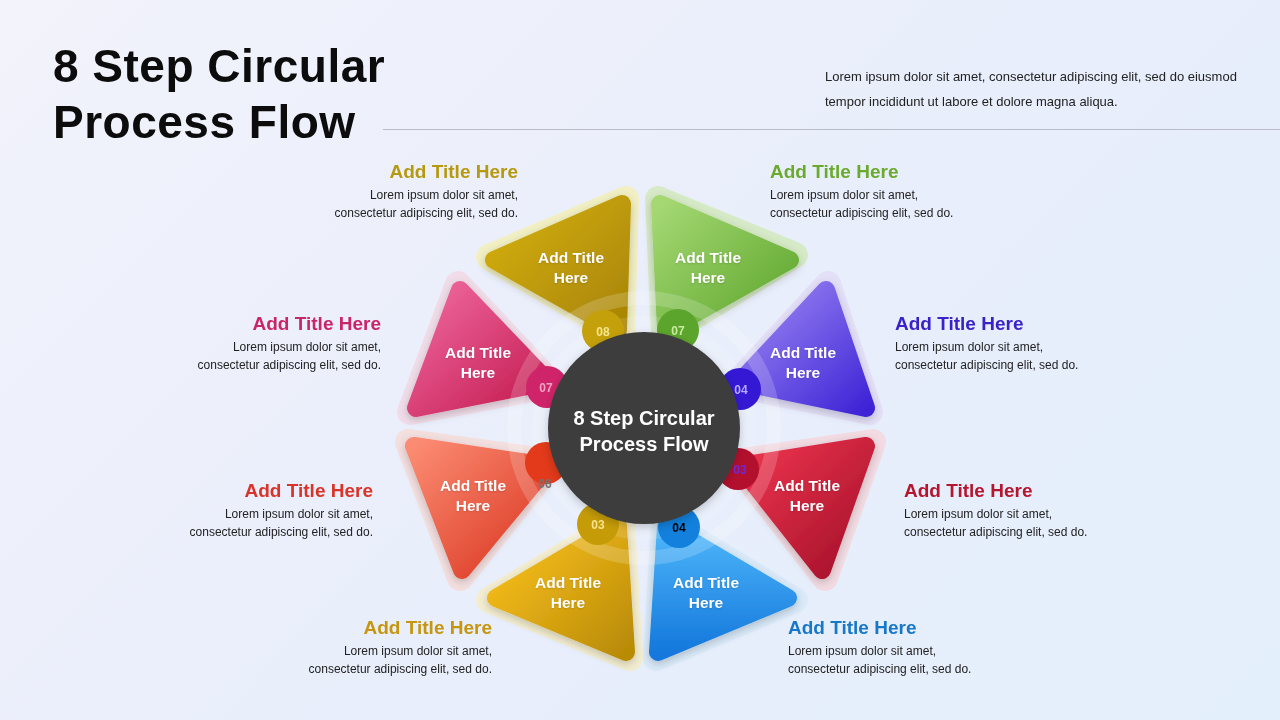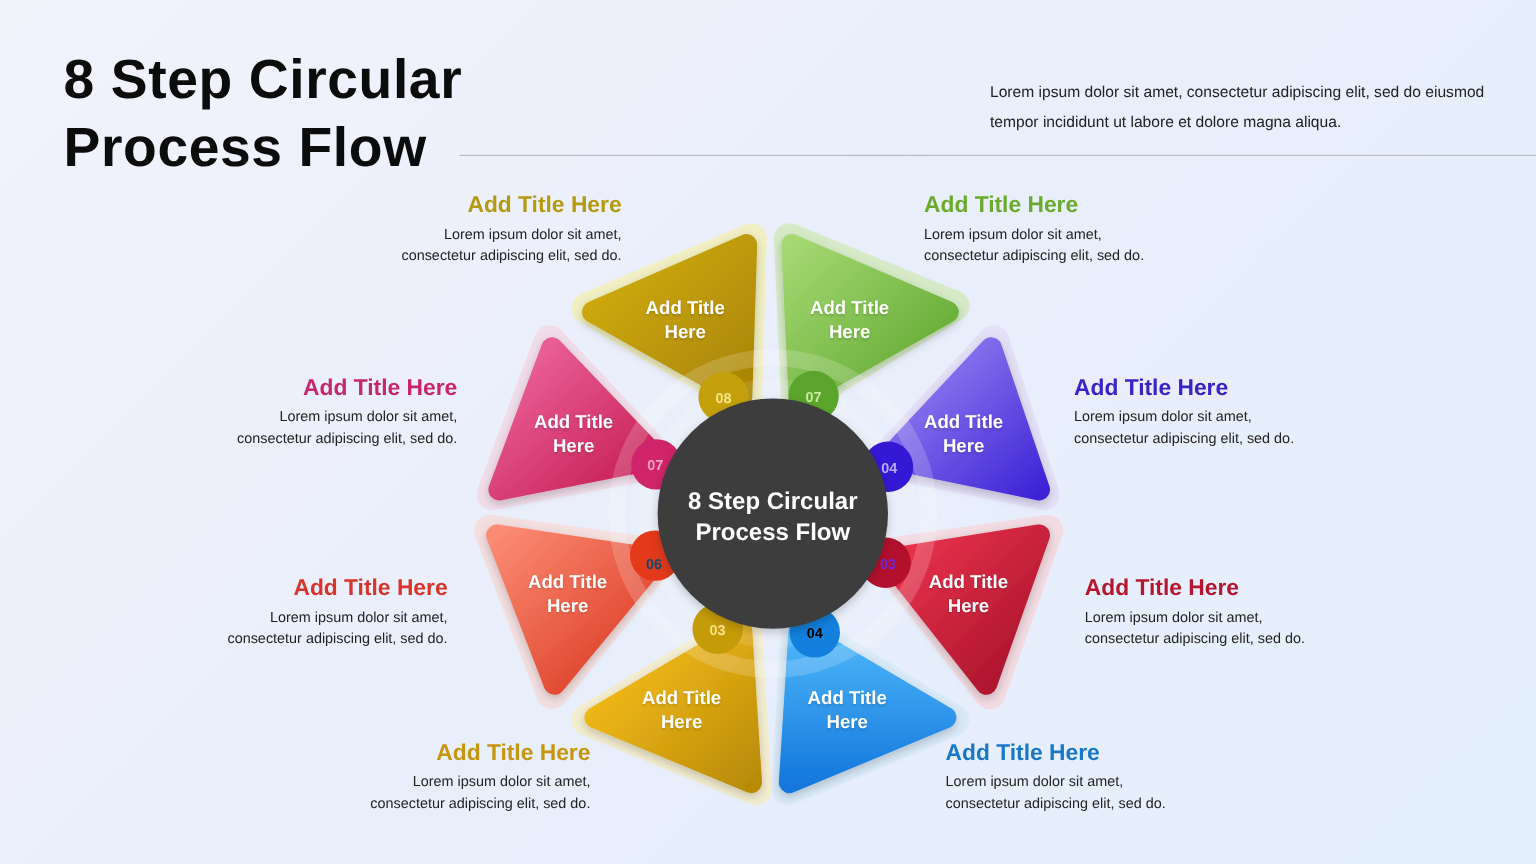--- a/index.html
+++ b/index.html
@@ -123,21 +123,21 @@
 <div class="tri-label" style="left:568px;top:593px"><span>Add Title</span><br><span>Here</span></div>
 <div class="tri-label" style="left:473px;top:496px"><span>Add Title</span><br><span>Here</span></div>
 <div class="tri-label" style="left:478px;top:363px"><span>Add Title</span><br><span>Here</span></div>
 
 <div class="num" style="left:603px;top:332px;color:#f5e48a">08</div>
 <div class="num" style="left:678px;top:331px;color:#c7ea9f">07</div>
 <div class="num" style="left:741px;top:390px;color:#b7a9ff">04</div>
 <div class="num" style="left:740px;top:470px;color:#6d28d9">03</div>
 <div class="num" style="left:679px;top:528px;color:#000000">04</div>
 <div class="num" style="left:598px;top:525px;color:#f8e28a">03</div>
-<div class="num" style="left:545px;top:470px;color:#0c4a6e">06</div>
+<div class="num" style="left:545px;top:484px;color:#737373">06</div>
 <div class="num" style="left:546px;top:388px;color:#f5a3c3">07</div>
 
 <div class="center-text">
   <span>8 Step Circular</span><br><span>Process Flow</span>
 </div>
 
 <div class="step left" style="left:300px;top:163px;width:218px">
   <div class="h" style="color:#b59a10">Add Title Here</div>
   <div>Lorem ipsum dolor sit amet,</div>
   <div>consectetur adipiscing elit, sed do.</div>

